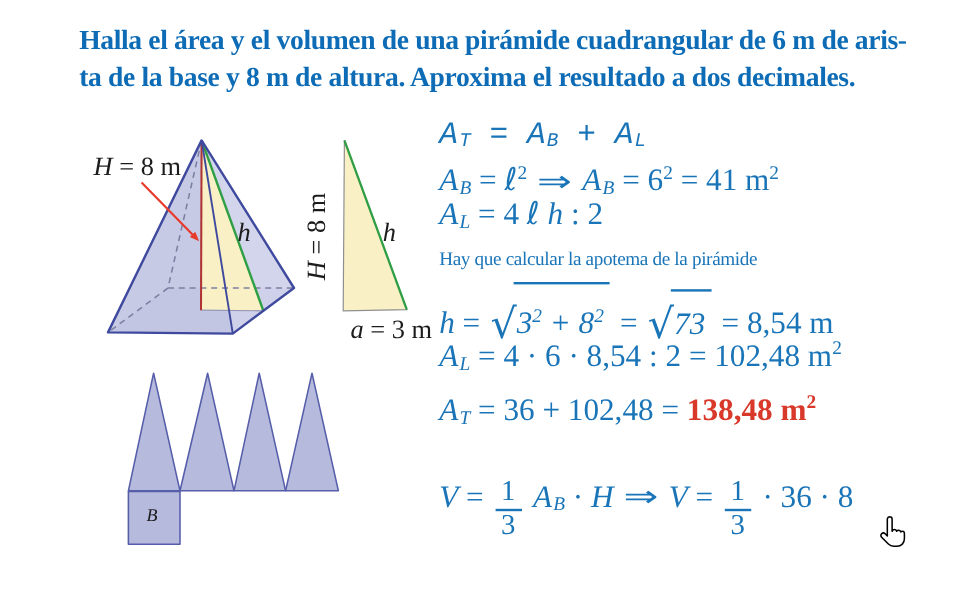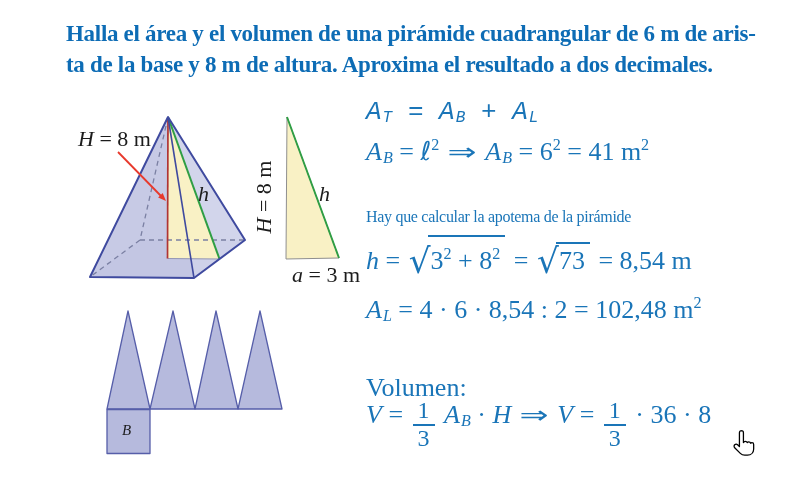--- a/index.html
+++ b/index.html
@@ -22,21 +22,21 @@
   .marr{display:inline-block;transform:scaleX(1.45);margin:0 13px;
         font-family:"DejaVu Sans",sans-serif;font-size:0.92em;}
   .mfrac{display:inline-block;vertical-align:-0.95em;text-align:center;
          font-size:24px;line-height:1.08;margin:0 3px;}
   .mfrac .num{display:block;border-bottom:2px solid currentColor;padding:0 5px;}
   .mfrac .den{display:block;}
   .msqrt{display:inline-block;white-space:nowrap;margin:0 2px;}
   .msqrt .rad{display:inline-block;font-size:1.32em;vertical-align:-0.12em;
               line-height:.9;margin-right:-3px;font-family:"DejaVu Serif",serif;}
   .msqrt .radc{display:inline-block;border-top:2.5px solid currentColor;
-               padding:1px 5px 0 3px;}
+               padding:11px 5px 0 3px;font-style:italic;}
   .mred{color:var(--answer-red);font-weight:bold;}
 
   
   .dlabel{position:absolute;color:var(--label-black);font-size:22px;white-space:nowrap;}
   .dlabel.small{font-size:15px;}
   .rot{transform:translate(-50%,-50%) rotate(-90deg);}
 
   
   .face-l{fill:var(--face-left);}
   .face-r{fill:var(--face-right);}
@@ -92,23 +92,24 @@
     <polygon class="net-shape" points="30,6 9,104 52,104"></polygon>
     <polygon class="net-shape" points="75,6 52,104 97,104"></polygon>
     <polygon class="net-shape" points="118,6 97,104 140,104"></polygon>
     <polygon class="net-shape" points="162,6 140,104 184,104"></polygon>
     <rect class="net-shape" x="9" y="104.5" width="43" height="44"></rect>
   </svg>
   <div class="dlabel small" style="left:74px;top:422px;"><span class="mi">B</span></div>
 
   <div class="sol-line" style="top:96px;font-family:Liberation Mono, monospace;"><span class="mi">A</span><span class="msub">T</span><span> = </span><span class="mi">A</span><span class="msub">B</span><span> + </span><span class="mi">A</span><span class="msub">L</span></div>
   <div class="sol-line" style="top:129px;"><span class="mi">A</span><span class="msub">B</span><span> = </span><span class="ml">ℓ</span><span class="msup">2</span><span class="marr">⇒</span><span class="mi">A</span><span class="msub">B</span><span> = 6</span><span class="msup">2</span><span> = 41 m</span><span class="msup">2</span></div>
+  <div class="sol-line" style="top:163px;"><span class="mi">A</span><span class="msub">L</span><span> = 4 </span><span class="ml">ℓ</span><span> </span><span class="mi">h</span><span> : 2</span></div>
   <div class="sol-line plain" style="top:201px;">Hay que calcular la apotema de la pirámide</div>
   <div class="sol-line" style="top:235px;"><span class="mi">h</span><span> = </span><span class="msqrt"><span class="rad">√</span><span class="radc"><span>3</span><span class="msup">2</span><span> + 8</span><span class="msup">2</span></span></span><span> = </span><span class="msqrt"><span class="rad">√</span><span class="radc"><span>73</span></span></span><span> = 8,54 m</span></div>
-  <div class="sol-line" style="top:287px;"><span class="mi">A</span><span class="msub">L</span><span> = 4 · 6 · 8,54 : 2 = 102,48 m</span><span class="msup">2</span></div>
-  <div class="sol-line" style="top:372px;">Volumen:</div>
+  <div class="sol-line" style="top:275px;"><span class="mi">A</span><span class="msub">L</span><span> = 4 · 6 · 8,54 : 2 = 102,48 m</span><span class="msup">2</span></div>
+  <div class="sol-line" style="top:320px;"><span class="mi">A</span><span class="msub">T</span><span> = 36 + 102,48 = </span><span class="mred">138,48 m<span class="msup">2</span></span></div>
   <div class="sol-line" style="top:398px;"><span class="mi">V</span><span> = </span><span class="mfrac"><span class="num">1</span><span class="den">3</span></span><span> </span><span class="mi">A</span><span class="msub">B</span><span> · </span><span class="mi">H</span><span class="marr">⇒</span><span class="mi">V</span><span> = </span><span class="mfrac"><span class="num">1</span><span class="den">3</span></span><span> · 36 · 8</span></div>
 
   <svg style="position:absolute;left:682px;top:428px;" width="26" height="32" viewBox="0 0 24 30">
     <path class="cursor-hand" d="M10.5 2.5 c1.2 0 1.9 .9 1.9 2 v9.2 l.1 0 c.25-.7 .9-1.2 1.7-1.2 .8 0 1.5 .5 1.75 1.25 .3-.45 .85-.75 1.45-.75 .85 0 1.55 .55 1.75 1.3 .3-.35 .75-.55 1.25-.55 .95 0 1.6 .75 1.6 1.7 v4.2 c0 3.4-2.4 5.8-5.8 5.8 h-2.6 c-1.6 0-3-.6-4.1-1.7 l-5.3-5.3 c-.75-.75-.75-1.95 0-2.7 .75-.75 2-.75 2.75 0 l1.7 1.7 V4.5 c0-1.1 .8-2 1.9-2 z"></path>
   </svg>
 
 </div>
 
 </body></html>

